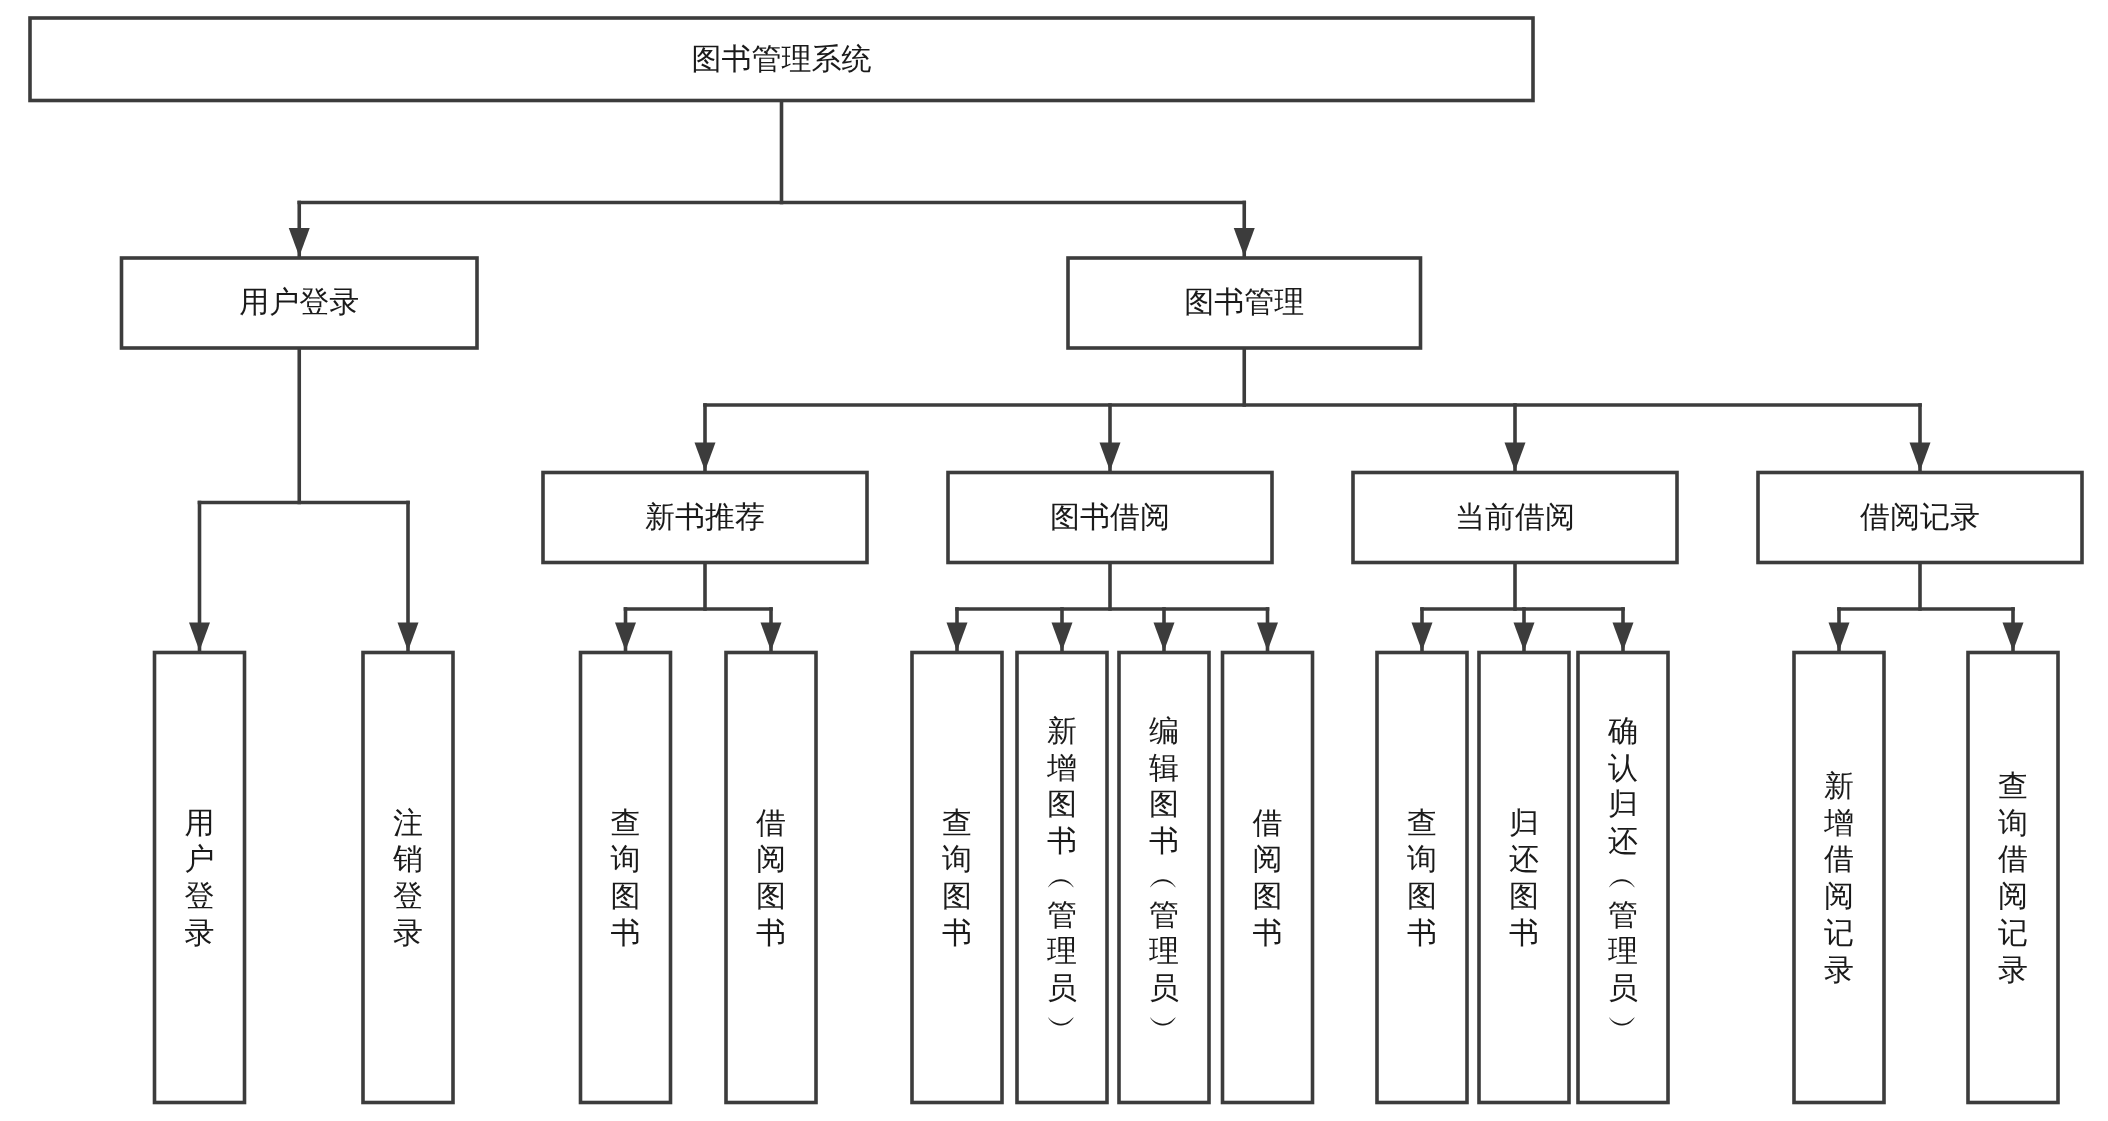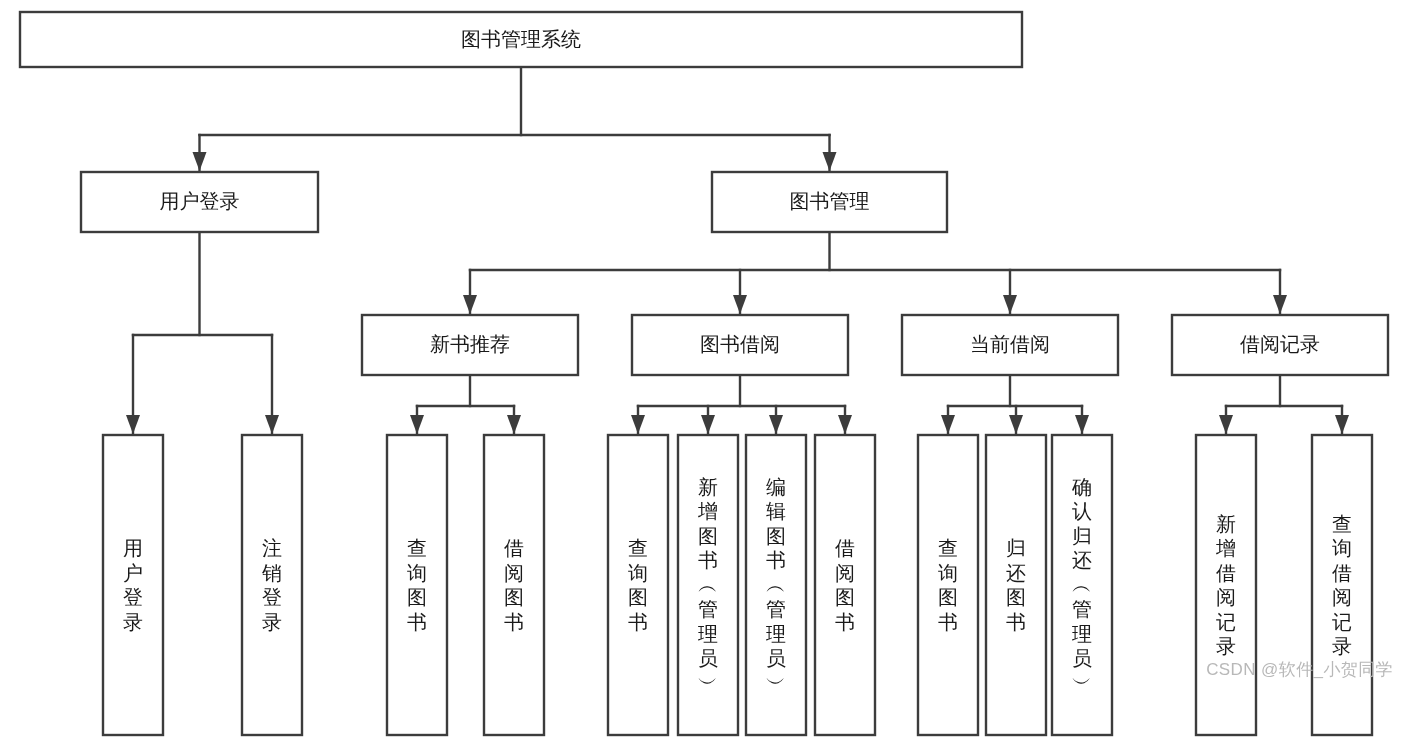--- a/index.html
+++ b/index.html
@@ -202,14 +202,13 @@
           <rect x="1196" y="435" width="60" height="300" class="node-box"></rect>
           <text x="1226" y="530.61" class="node-label-v"><tspan x="1226" dy="0">新</tspan><tspan x="1226" dy="24.5">增</tspan><tspan x="1226" dy="24.5">借</tspan><tspan x="1226" dy="24.5">阅</tspan><tspan x="1226" dy="24.5">记</tspan><tspan x="1226" dy="24.5">录</tspan></text>
         </g>
         <g>
           <rect x="1312" y="435" width="60" height="300" class="node-box"></rect>
           <text x="1342" y="530.61" class="node-label-v"><tspan x="1342" dy="0">查</tspan><tspan x="1342" dy="24.5">询</tspan><tspan x="1342" dy="24.5">借</tspan><tspan x="1342" dy="24.5">阅</tspan><tspan x="1342" dy="24.5">记</tspan><tspan x="1342" dy="24.5">录</tspan></text>
         </g>
       </g>
   </svg>
 
-  <div class="watermark">CSDN @软件_小贺同学</div>
 </div>
 
 </body></html>

